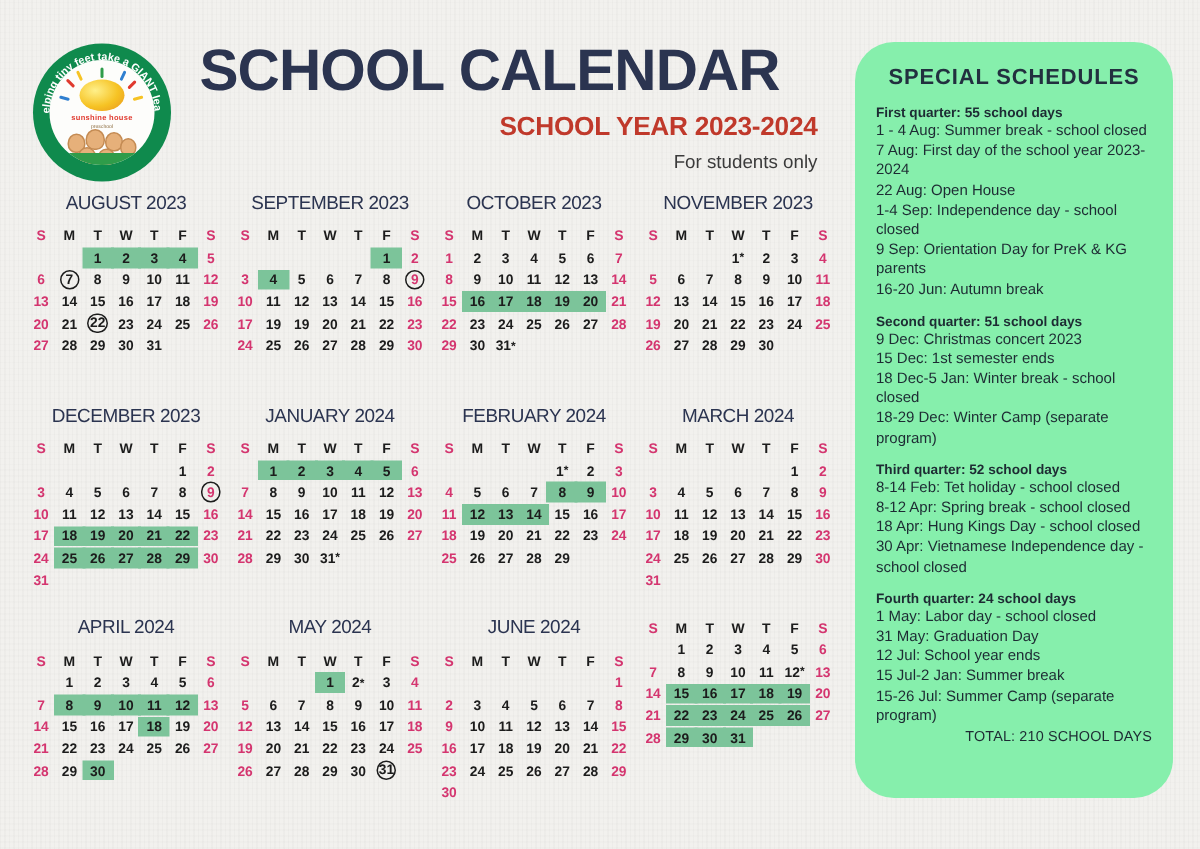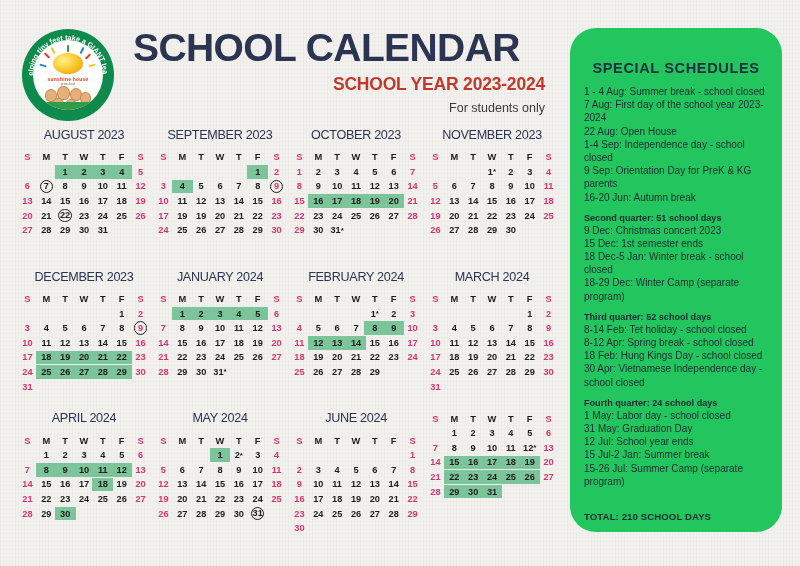--- a/index.html
+++ b/index.html
@@ -111,38 +111,38 @@
     width: 13.5px; height: 13.5px;
     display: flex; align-items: center; justify-content: center;
     line-height: 1;
   }
   .cell .ast { position: relative; z-index: 1; font-size: 8px; vertical-align: super; }
 
   
   #panel {
     position: absolute; left: 570px; top: 28px;
     width: 212px; height: 504px;
-    background: #22c55e; border-radius: 26px;
-    padding: 32px 14px 10px 14px;
+    background: #86efac; border-radius: 26px;
+    padding: 16px 14px 10px 14px;
   }
   #panel-title {
     text-align: center; font-size: 14.6px; font-weight: bold;
     color: #22303f; letter-spacing: 0.6px; margin-bottom: 9px;
   }
   .q-head {
     font-size: 9.1px; font-weight: bold; color: #1d2b33;
     margin-top: 8px; line-height: 1.32;
   }
   .q-head.first { margin-top: 0; }
   .q-item {
     font-size: 10px; color: #1d2b33; line-height: 1.32;
   }
   #total {
-    font-size: 9.6px; font-weight: bold; color: #1d2b33;
-    margin-top: 23px; letter-spacing: .1px;
+    font-size: 9.6px; font-weight: normal; color: #1d2b33;
+    margin-top: 2px; letter-spacing: .1px; text-align: right;
   }
 </style>
 </head>
 <body>
 
 <div id="header">
 
   <div id="logo">
     <svg class="logo-ring-text" viewBox="0 0 92 92">
       <defs>
@@ -1625,35 +1625,36 @@
         <div class="cell"></div>
         <div class="cell"></div>
         <div class="cell wk"></div>
       </div>
     </div>
   </div>
 
 <div id="panel">
   <div id="panel-title">SPECIAL SCHEDULES</div>
   <div id="panel-body">
+      <div class="q-head first">First quarter: 55 school days</div>
       <div class="q-item">1 - 4 Aug: Summer break - school closed</div>
       <div class="q-item">7 Aug: First day of the school year 2023-2024</div>
       <div class="q-item">22 Aug: Open House</div>
       <div class="q-item">1-4 Sep: Independence day - school closed</div>
       <div class="q-item">9 Sep: Orientation Day for PreK &amp; KG parents</div>
       <div class="q-item">16-20 Jun: Autumn break</div>
       <div class="q-head">Second quarter: 51 school days</div>
       <div class="q-item">9 Dec: Christmas concert 2023</div>
       <div class="q-item">15 Dec: 1st semester ends</div>
       <div class="q-item">18 Dec-5 Jan: Winter break - school closed</div>
       <div class="q-item">18-29 Dec: Winter Camp (separate program)</div>
       <div class="q-head">Third quarter: 52 school days</div>
       <div class="q-item">8-14 Feb: Tet holiday - school closed</div>
       <div class="q-item">8-12 Apr: Spring break - school closed</div>
-      <div class="q-item">18 Feb: Hung Kings Day - school closed</div>
+      <div class="q-item">18 Apr: Hung Kings Day - school closed</div>
       <div class="q-item">30 Apr: Vietnamese Independence day - school closed</div>
       <div class="q-head">Fourth quarter: 24 school days</div>
       <div class="q-item">1 May: Labor day - school closed</div>
       <div class="q-item">31 May: Graduation Day</div>
       <div class="q-item">12 Jul: School year ends</div>
       <div class="q-item">15 Jul-2 Jan: Summer break</div>
       <div class="q-item">15-26 Jul: Summer Camp (separate program)</div>
     </div>
   <div id="total">TOTAL: 210 SCHOOL DAYS</div>
 </div>

